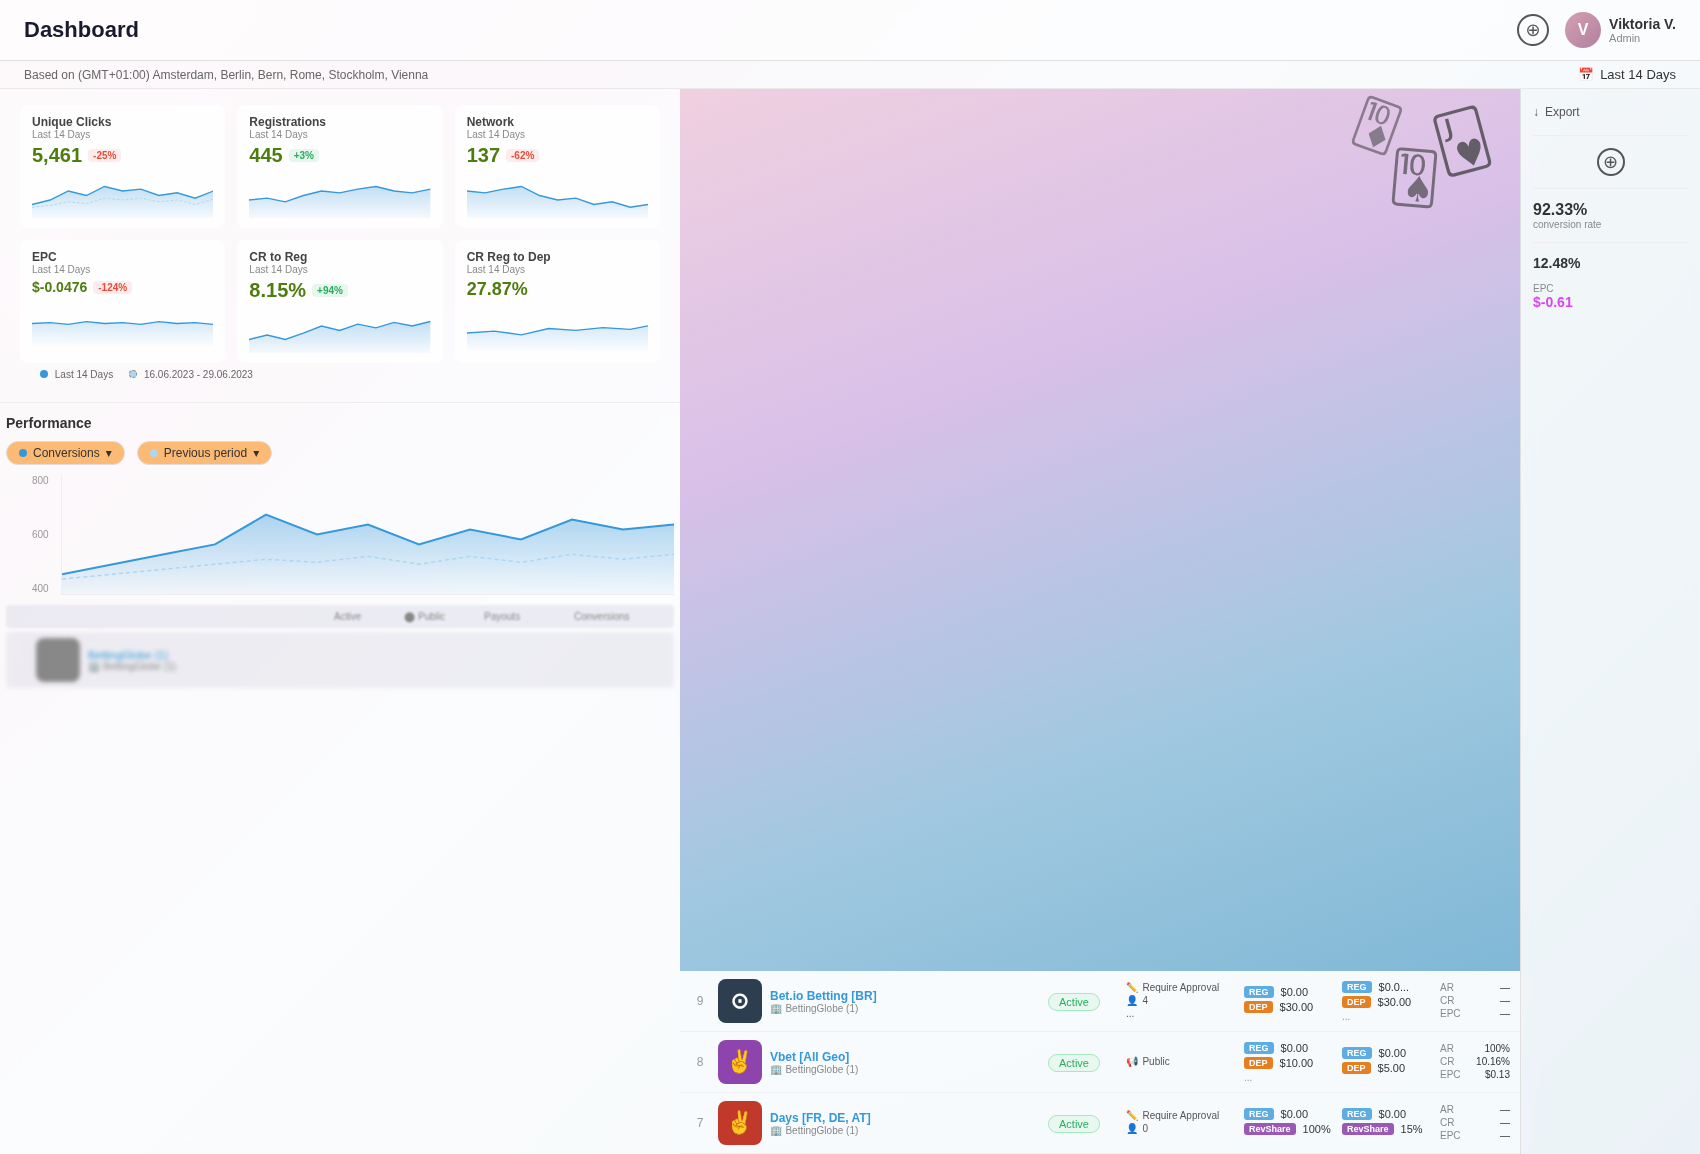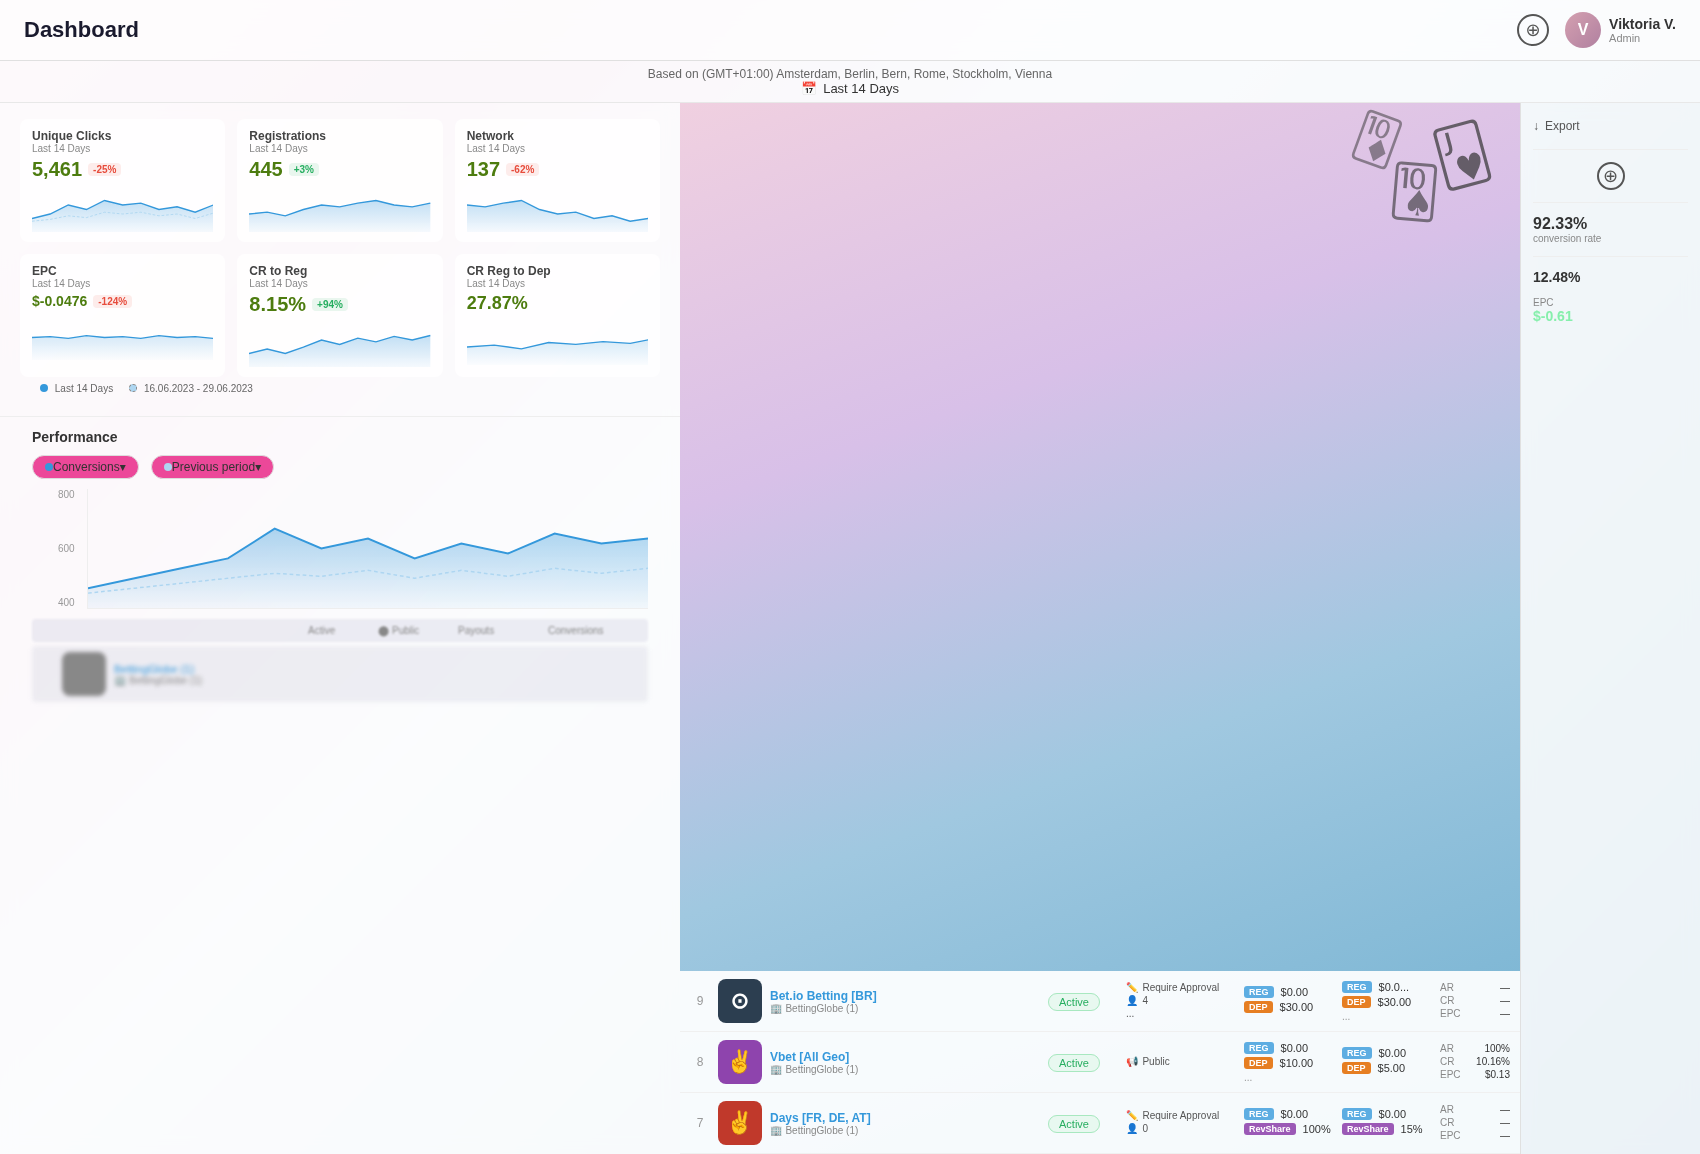--- a/index.html
+++ b/index.html
@@ -96,21 +96,20 @@
     }
 
     
     .timezone-bar {
       background: rgba(255,255,255,0.9);
       padding: 6px 24px;
       display: flex;
       align-items: center;
       justify-content: space-between;
       border-bottom: 1px solid #e8e8e8;
-      flex-direction: column;
     }
 
     .timezone-text {
       font-size: 12px;
       color: #666;
     }
 
     .date-filter {
       display: flex;
       align-items: center;
@@ -226,21 +225,21 @@
 
     .legend-dot {
       display: inline-block;
       width: 8px; height: 8px;
       border-radius: 50%;
       margin-right: 4px;
     }
 
     
     .performance-section {
-      padding: 12px 32px;
+      padding: 12px 6px;
       flex: 1;
       overflow: hidden;
     }
 
     .perf-title {
       font-size: 14px;
       font-weight: 700;
       color: #333;
       margin-bottom: 10px;
     }
@@ -248,27 +247,28 @@
     .perf-filters {
       display: flex;
       gap: 12px;
       margin-bottom: 10px;
       align-items: center;
     }
 
     .filter-pill {
       display: flex;
       align-items: center;
+      gap: 6px;
       border: 1px solid #ddd;
       border-radius: 20px;
       padding: 4px 12px;
       font-size: 12px;
       color: #333;
       cursor: pointer;
-      background: #ec4899;
+      background: #fdba74;
     }
 
     .filter-dot {
       width: 8px; height: 8px;
       border-radius: 50%;
     }
 
     .perf-chart {
       height: 120px;
       position: relative;
@@ -929,20 +929,20 @@
       </div>
 
       <div class="divider"></div>
 
       <div class="right-stat">
         <div class="right-stat-value" style="font-size:14px;">12.48%</div>
       </div>
 
       <div class="right-stat">
         <div class="right-stat-label">EPC</div>
-        <div class="right-stat-value" style="font-size:14px; color:#86efac;">$-0.61</div>
+        <div class="right-stat-value" style="font-size:14px; color:#d946ef;">$-0.61</div>
       </div>
 
     </div>
 
   </div>
 
 </div>
 
 </body></html>

